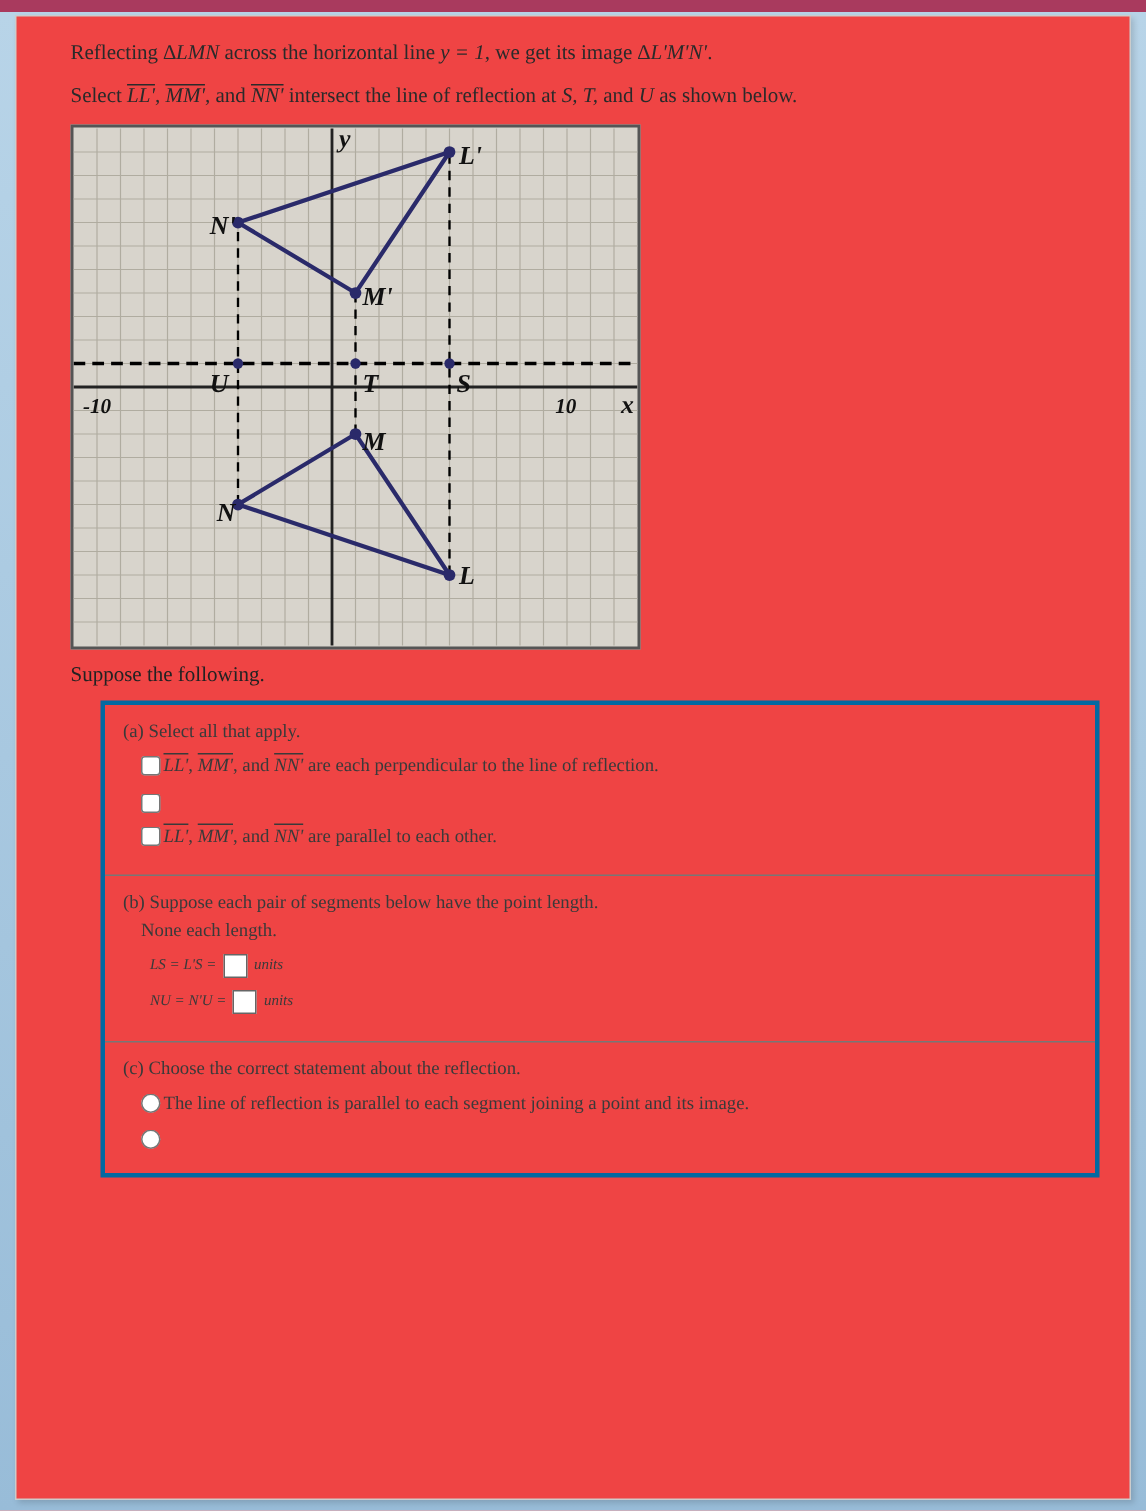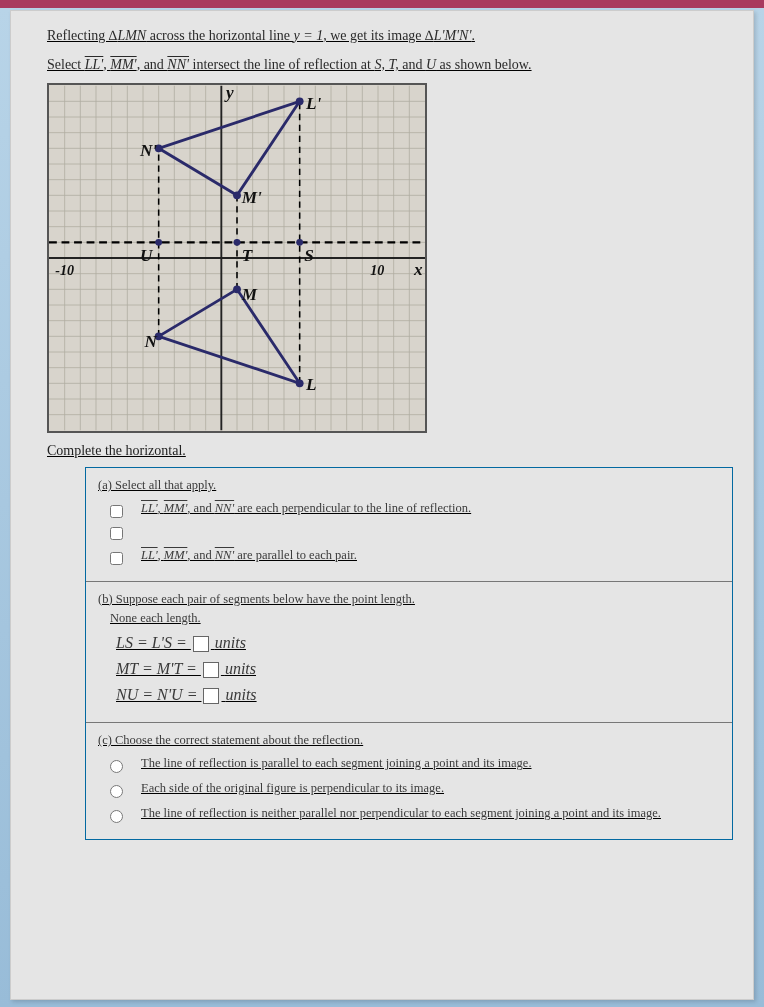--- a/index.html
+++ b/index.html
@@ -4,51 +4,50 @@
 <style>
   * { box-sizing: border-box; margin: 0; padding: 0; }
   body { 
     width: 764px; 
     height: 1007px; 
     font-family: Georgia, 'Times New Roman', serif;
     background: linear-gradient(180deg, #a93a5e 0%, #a93a5e 8px, #b8d4e8 8px, #a8c8e0 50%, #98bcd8 100%);
     overflow: hidden;
   }
   .page {
-    background: #e5e5e5;
+    background: #ef4444;
     margin: 10px 10px 0 10px;
     padding: 14px 20px 8px 36px;
     min-height: 990px;
     border: 1px solid #ccc;
     box-shadow: 2px 2px 4px rgba(0,0,0,0.15);
-    text-decoration: underline;
   }
   .intro { font-size: 14px; line-height: 1.5; color: #2a2a2a; margin-bottom: 8px; }
   .overline { text-decoration: overline; }
   .figure {
     border: 2px solid #555;
     width: 380px; height: 350px;
     margin: 6px 0 10px 0;
     background: #d8d4cc;
     position: relative;
   }
   .figure svg { width: 100%; height: 100%; }
   .caption { font-size: 14px; color: #222; margin: 8px 0; }
   .qbox {
-    border: 1px solid #0369a1;
-    margin-left: 38px;
+    border: 3px solid #0369a1;
+    margin-left: 20px;
     margin-top: 6px;
     font-size: 13px;
     color: #3a3a3a;
   }
   .section { border-top: 1px solid #777; padding: 10px 12px; }
   .section:first-child { border-top: none; }
-  .opt { display: flex; align-items: flex-end; gap: 18px; margin: 6px 0 6px 12px; font-size: 12.5px; line-height: 1.5; }
+  .opt { display: flex; align-items: flex-start; gap: 2px; margin: 6px 0 6px 12px; font-size: 12.5px; line-height: 1.5; }
   .opt input { margin-top: 3px; flex-shrink:0; }
-  .eqline { margin: 8px 0 8px 18px; font-size: 16px; font-style: italic; }
+  .eqline { margin: 8px 0 8px 18px; font-size: 10px; font-style: italic; }
   .blank {
     display: inline-block; width: 16px; height: 16px;
     border: 1px solid #666; background: #fff; vertical-align: middle;
     margin: 0 2px;
   }
   .ital { font-style: italic; }
   .part-label { font-size: 12.5px; }
 </style>
 </head>
 <body>
@@ -147,63 +146,55 @@
             <text x="5.3" y="0.2">S</text>
         <text x="-10.6" y="1.1" font-size="0.9">-10</text>
             <text x="9.5" y="1.1" font-size="0.9">10</text>
         <text x="0.3" y="-10.2">y</text>
             <text x="12.3" y="1.1">x</text>
       </g>
       </g>
     </svg>
   </div>
 
-  <p class="caption">Complete the horizontal.</p>
+  <p class="caption">Suppose the following.</p>
 
   <div class="qbox">
 
     <div class="section">
       <div class="part-label">(a) Select all that apply.</div>
       <label class="opt">
         <input type="checkbox" style="">
         <span><span class="ital overline">LL'</span><span>, </span><span class="ital overline">MM'</span><span>, and </span><span class="ital overline">NN'</span><span> are each perpendicular to the line of reflection.</span></span>
       </label>
       <label class="opt">
         <input type="checkbox" style="">
       </label>
       <label class="opt">
         <input type="checkbox" style="">
-        <span><span class="ital overline">LL'</span><span>, </span><span class="ital overline">MM'</span><span>, and </span><span class="ital overline">NN'</span><span> are parallel to each pair.</span></span>
+        <span><span class="ital overline">LL'</span><span>, </span><span class="ital overline">MM'</span><span>, and </span><span class="ital overline">NN'</span><span> are parallel to each other.</span></span>
       </label>
     </div>
 
     <div class="section">
       <div class="part-label">(b) Suppose each pair of segments below have the point length.</div>
       <div class="part-label" style="margin:4px 0 2px 12px;">None each length.</div>
       <div class="eqline">
         <span>LS = L'S = </span><span class="blank"></span> <span>units</span>
       </div>
       <div class="eqline">
-        <span>MT = M'T = </span><span class="blank"></span> <span>units</span>
-      </div>
-      <div class="eqline">
         <span>NU = N'U = </span><span class="blank"></span> <span>units</span>
       </div>
     </div>
 
     <div class="section">
       <div class="part-label">(c) Choose the correct statement about the reflection.</div>
       <label class="opt">
         <input type="radio" name="pc" style="">
         <span>The line of reflection is parallel to each segment joining a point and its image.</span>
       </label>
       <label class="opt">
         <input type="radio" name="pc" style="">
-        <span>Each side of the original figure is perpendicular to its image.</span>
-      </label>
-      <label class="opt">
-        <input type="radio" name="pc" style="">
-        <span>The line of reflection is neither parallel nor perpendicular to each segment joining a point and its image.</span>
       </label>
     </div>
 
   </div>
 </div>
 
 </body></html>

